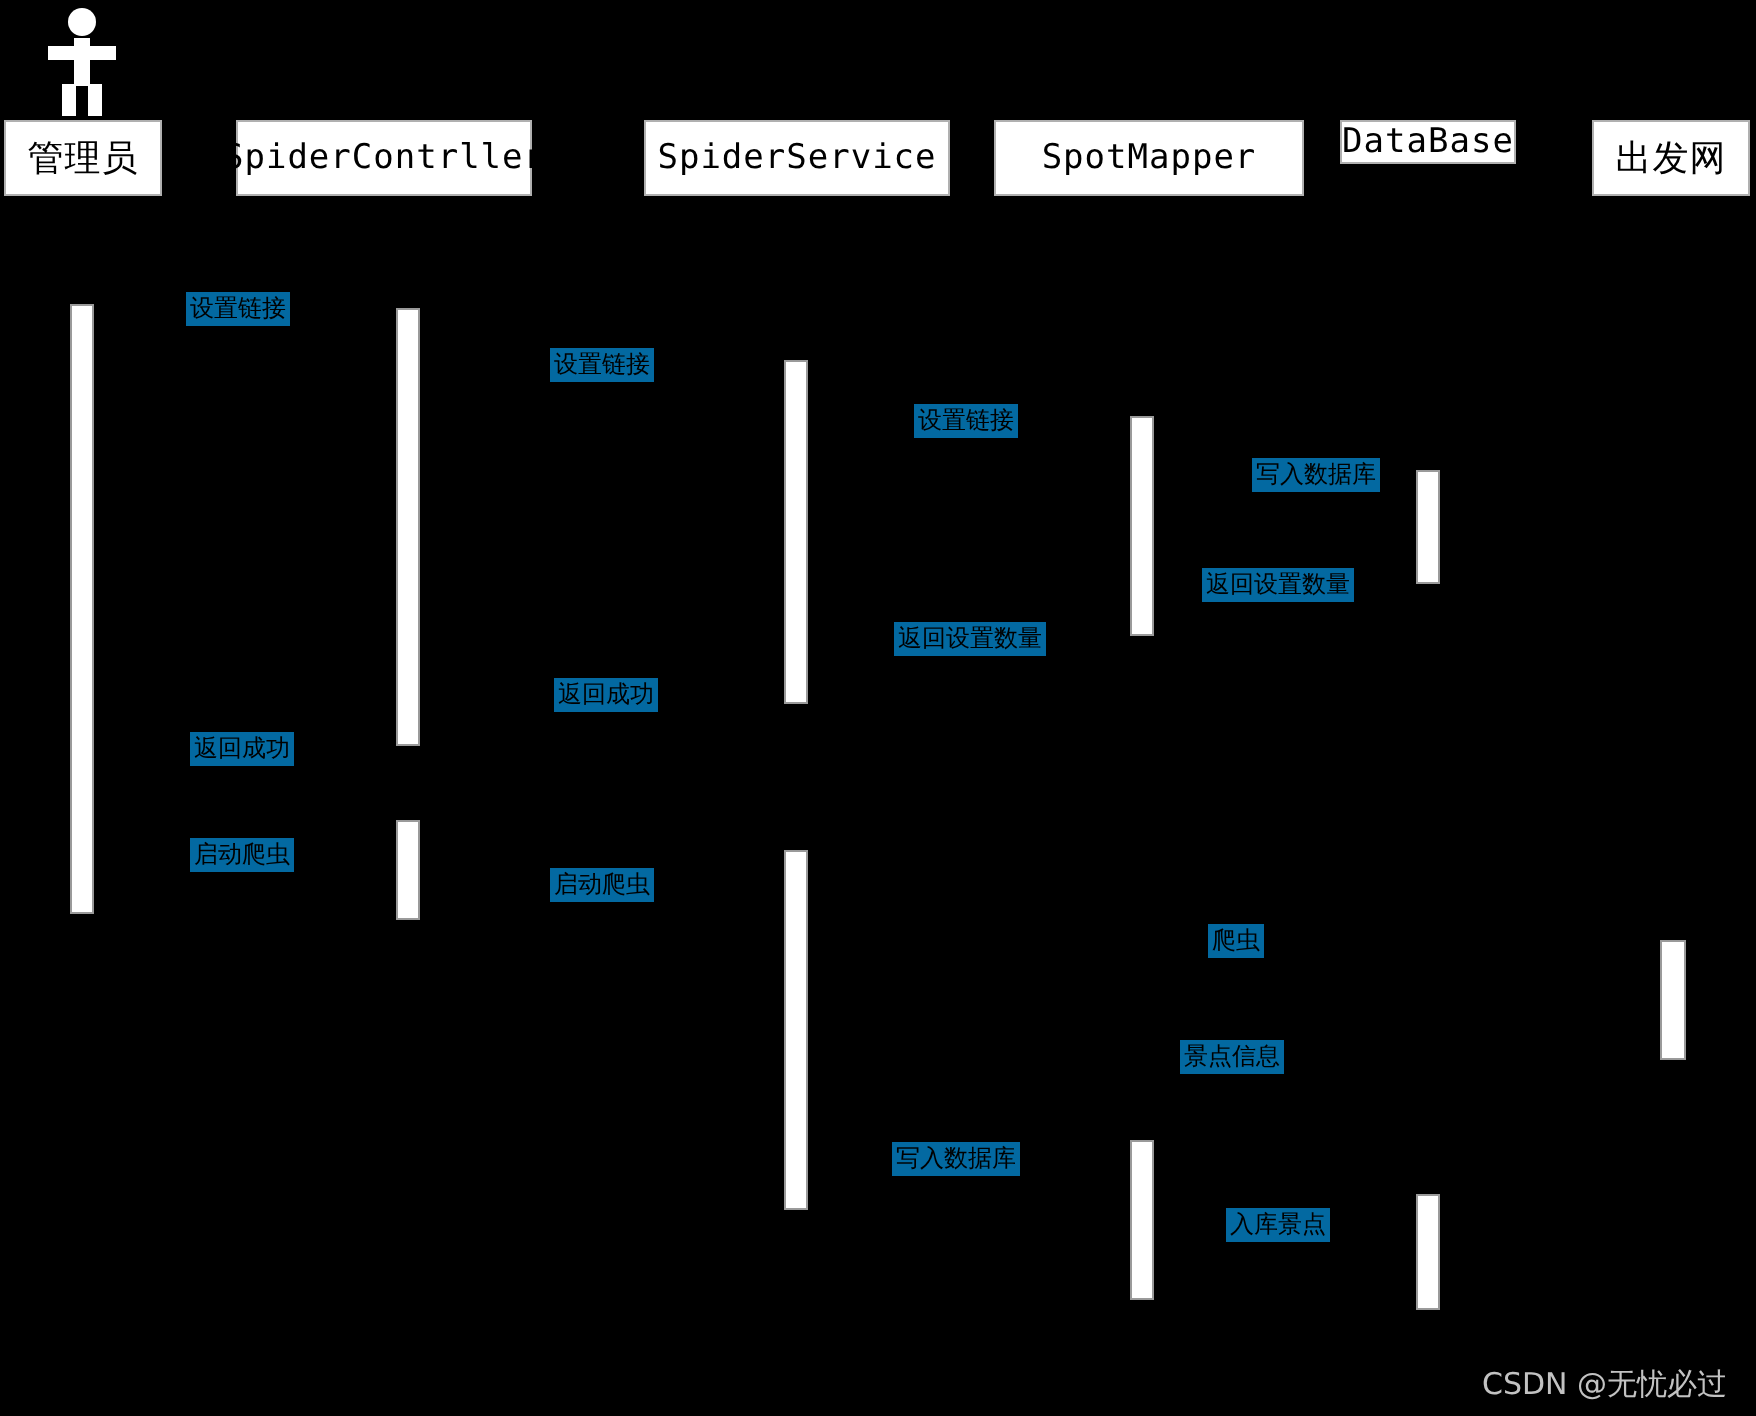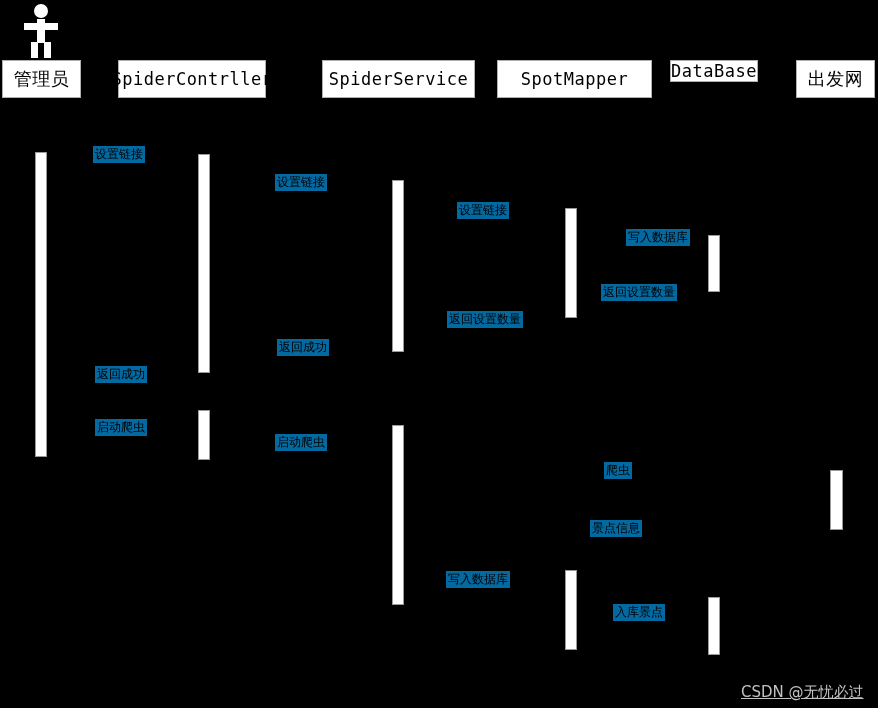--- a/index.html
+++ b/index.html
@@ -186,15 +186,15 @@
       <div class="msg-label" style="left: 277px; top: 339px;">返回成功</div>
       <div class="msg-label" style="left: 95px; top: 366px;">返回成功</div>
       <div class="msg-label" style="left: 95px; top: 419px;">启动爬虫</div>
       <div class="msg-label" style="left: 275px; top: 434px;">启动爬虫</div>
       <div class="msg-label" style="left: 604px; top: 462px;">爬虫</div>
       <div class="msg-label" style="left: 590px; top: 520px;">景点信息</div>
       <div class="msg-label" style="left: 446px; top: 571px;">写入数据库</div>
       <div class="msg-label" style="left: 613px; top: 604px;">入库景点</div>
     </div>
 
-  <div class="watermark" id="watermark" style="left: 741px; top: 683px; color: rgb(216, 216, 216); text-decoration: underline;">CSDN @无忧必过</div>
+  <div class="watermark" id="watermark" style="left: 741px; top: 683px; color: rgb(216, 216, 216);">CSDN @无忧必过</div>
 
 </div>
 
 </body></html>

